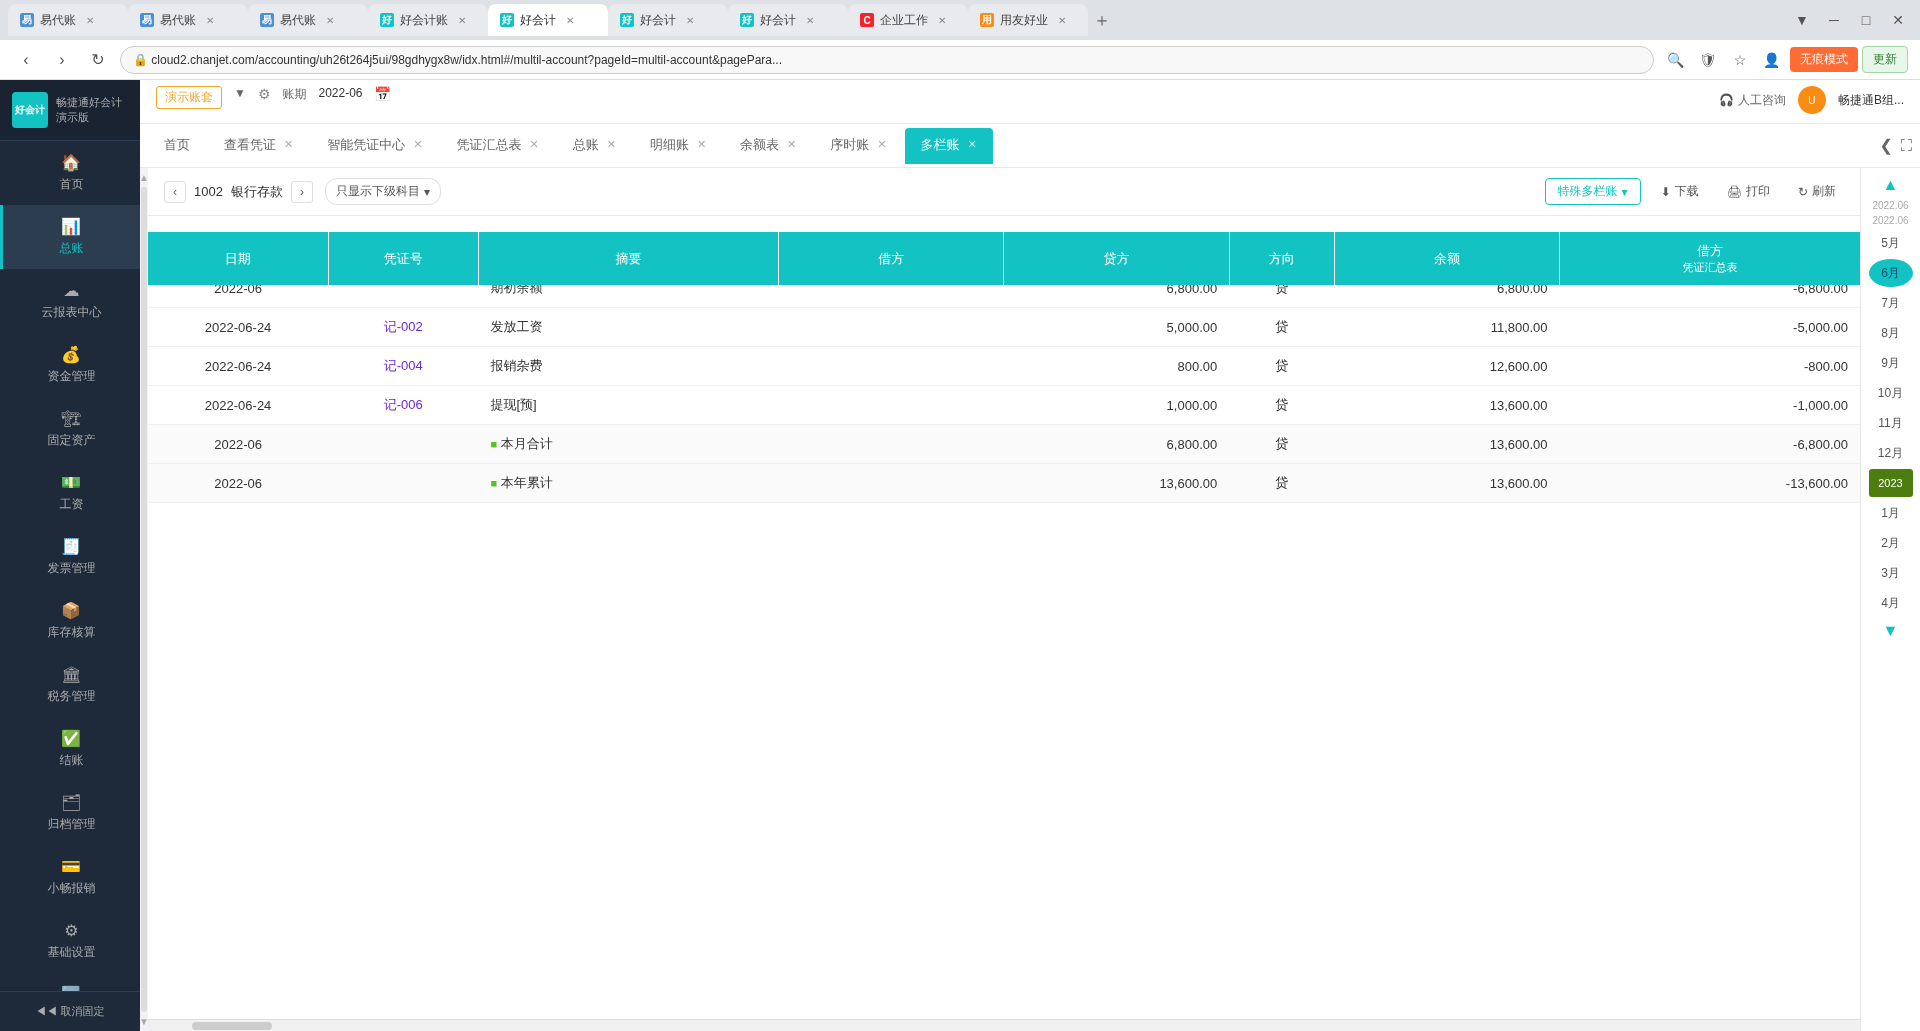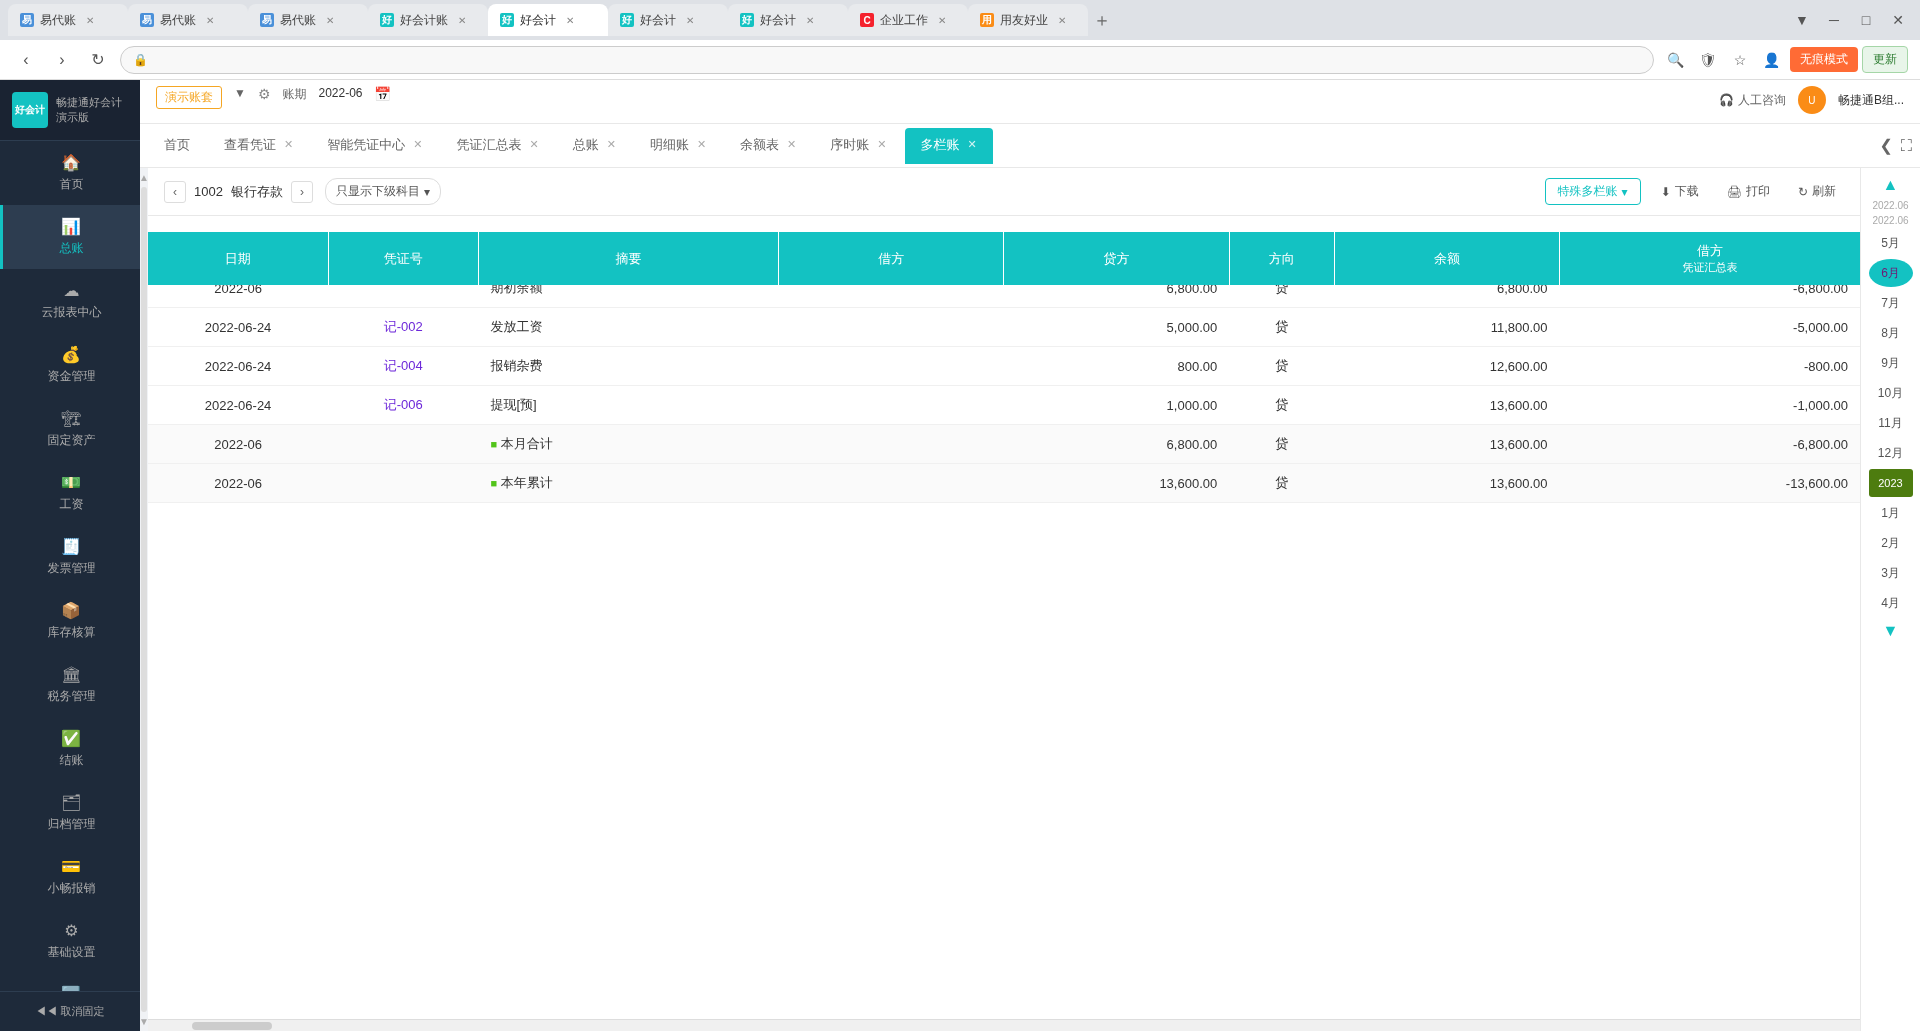--- a/index.html
+++ b/index.html
@@ -93,21 +93,21 @@
     td.text-left { text-align: left; }
     td.text-right { text-align: right; }
     td a { color: #6d28d9; text-decoration: none; }
     .tag-green { color: #52c41a; font-size: 11px; }
     .summary-row { background: #fafafa; }
     .summary-row td { font-weight: 500; }
 
     
     .date-sidebar { width: 60px; background: white; border-left: 1px solid #e8e8e8; display: flex; flex-direction: column; align-items: center; overflow-y: auto; padding-top: 4px; }
     .date-month { width: 44px; height: 28px; display: flex; align-items: center; justify-content: center; font-size: 12px; color: #555; cursor: pointer; border-radius: 4px; margin: 1px 0; }
-    .date-month.active { background: #13c2c2; color: #701a75; border-radius: 50%; }
+    .date-month.active { background: #13c2c2; color: #0c4a6e; border-radius: 50%; }
     .date-month.year-badge { background: #4d7c0f; color: white; border-radius: 3px; font-size: 11px; }
     .scroll-up { color: #13c2c2; font-size: 16px; cursor: pointer; padding: 4px; }
     .scroll-down { color: #13c2c2; font-size: 16px; cursor: pointer; padding: 4px; }
 
     
     .h-scrollbar { height: 12px; background: #f0f0f0; border-top: 1px solid #ddd; display: flex; align-items: center; padding: 0 4px; }
     .h-scrollbar-thumb { width: 80px; height: 8px; background: #ccc; border-radius: 4px; margin-left: 40px; cursor: pointer; }
   </style>
 </head>
 <body>
@@ -168,20 +168,21 @@
   </div>
 </div>
 
 <div class="address-bar">
   <div class="nav-btn">‹</div>
   <div class="nav-btn">›</div>
   <div class="nav-btn">↻</div>
   <div class="url-bar">
     <span>🔒</span>
     &nbsp;
+    <span>cloud2.chanjet.com/accounting/uh26t264j5ui/98gdhygx8w/idx.html#/multil-account?pageId=multil-account&amp;pagePara...</span>
   </div>
   <div class="address-icons">
     <div class="addr-icon">🔍</div>
     <div class="addr-icon">🛡</div>
     <div class="addr-icon">☆</div>
     <div class="addr-icon">👤</div>
     <div class="wuhen-btn">无痕模式</div>
     <div class="update-btn">更新</div>
   </div>
 </div>

